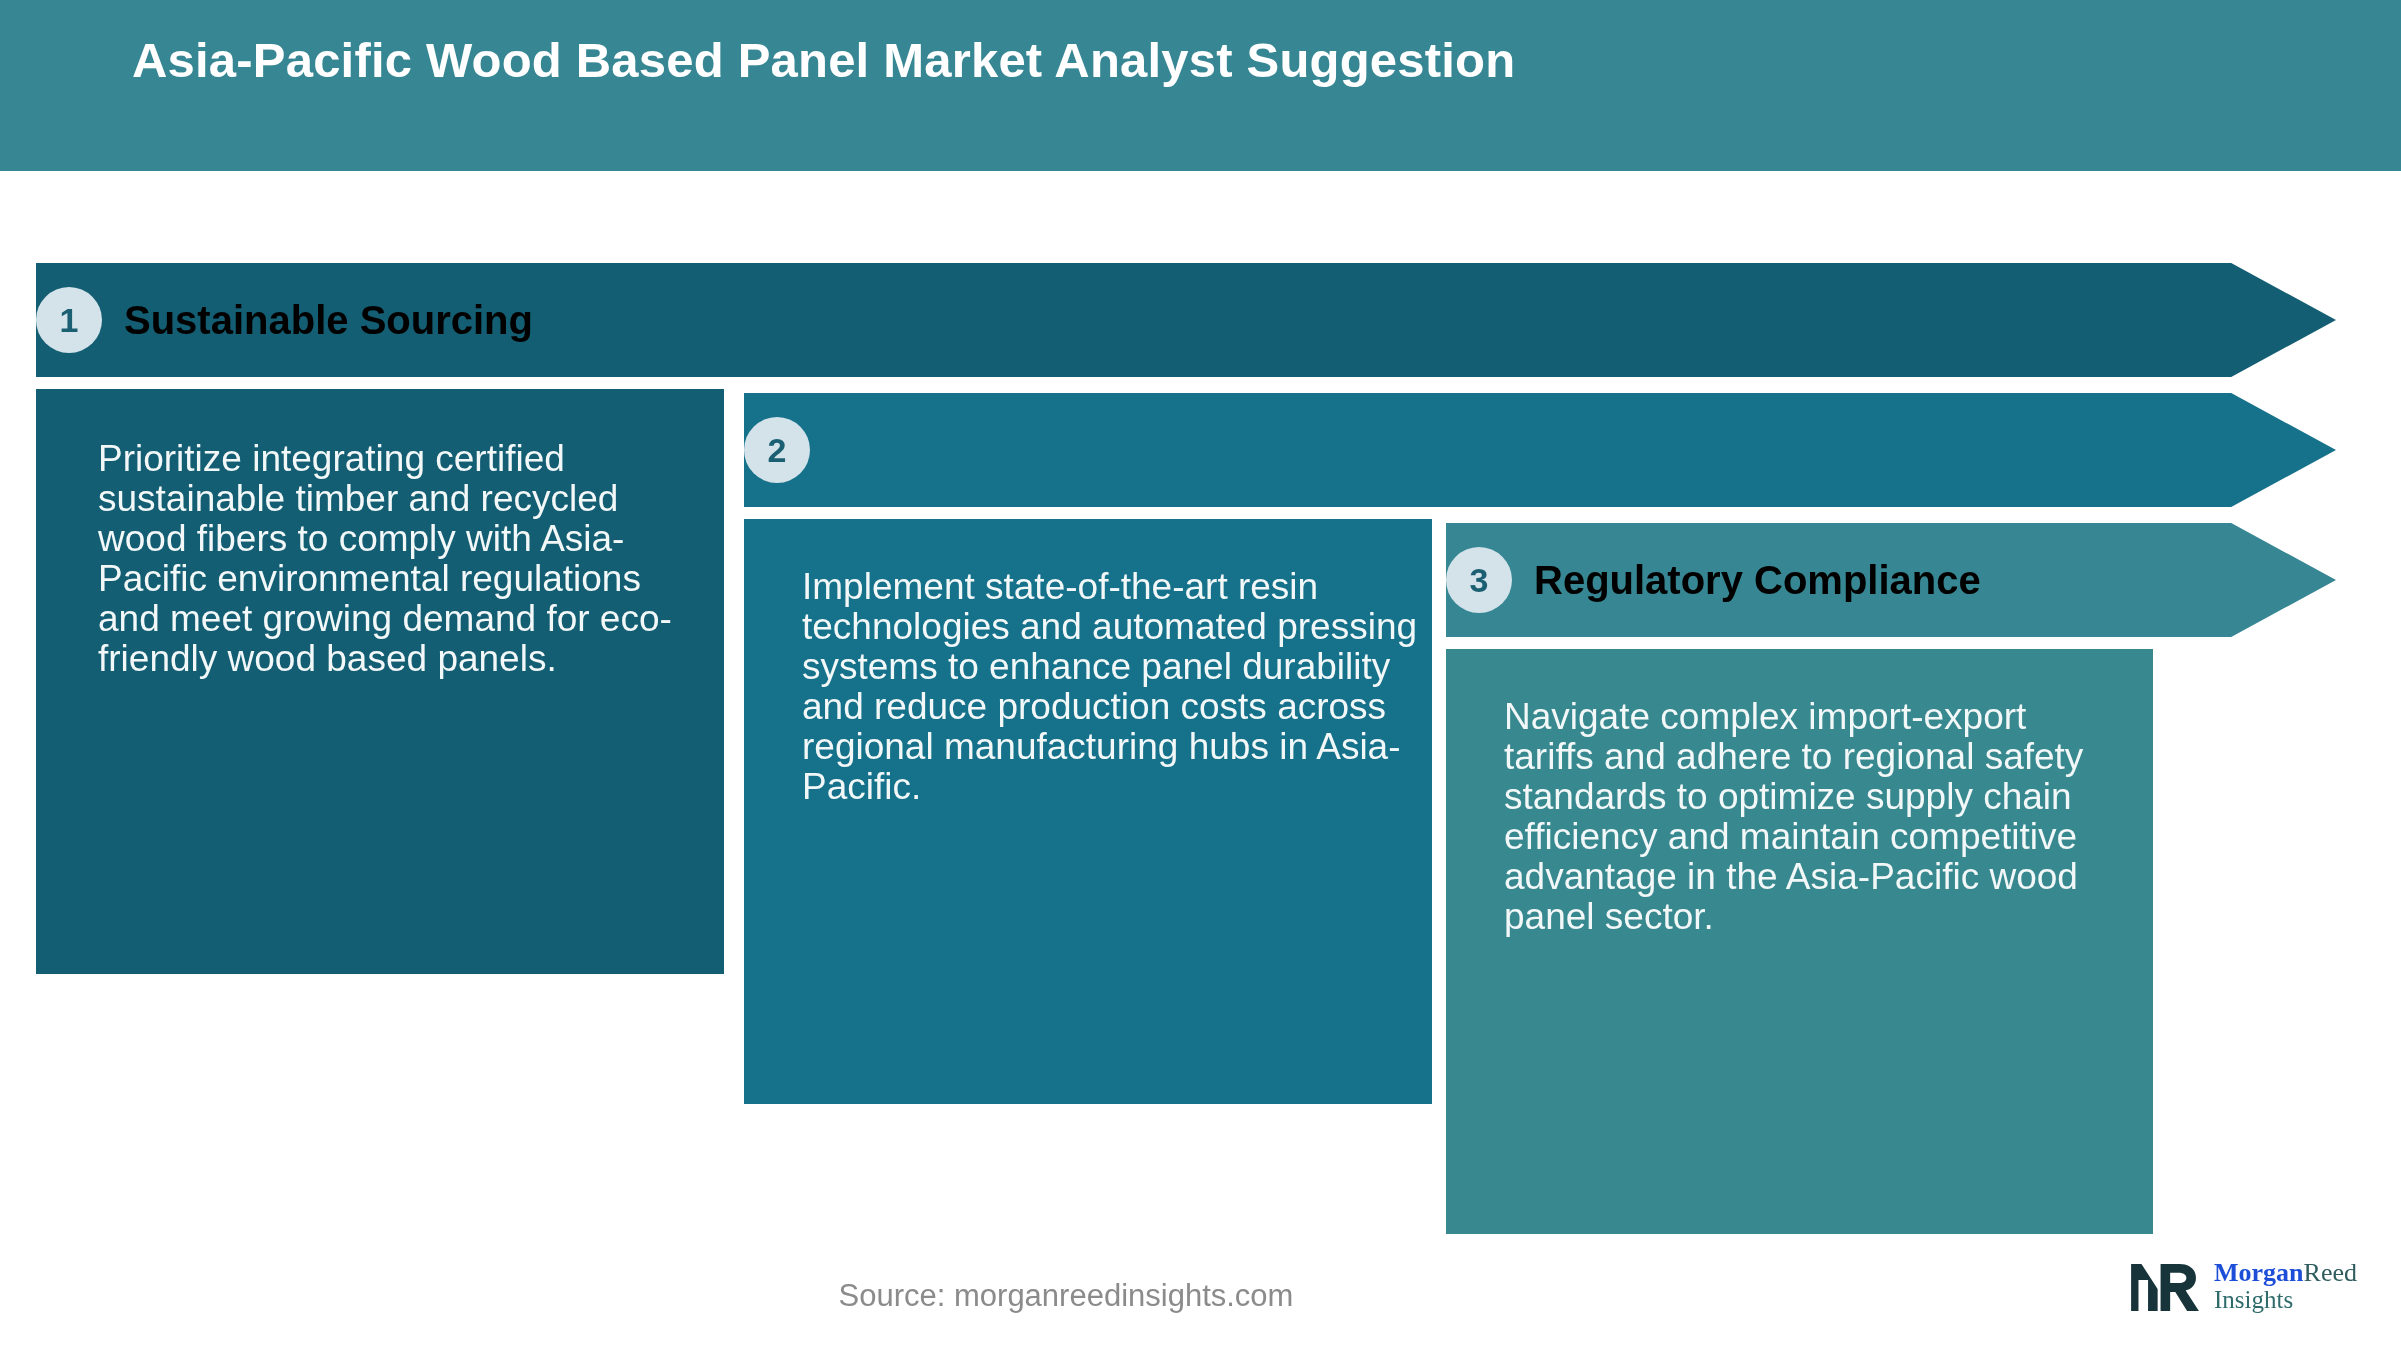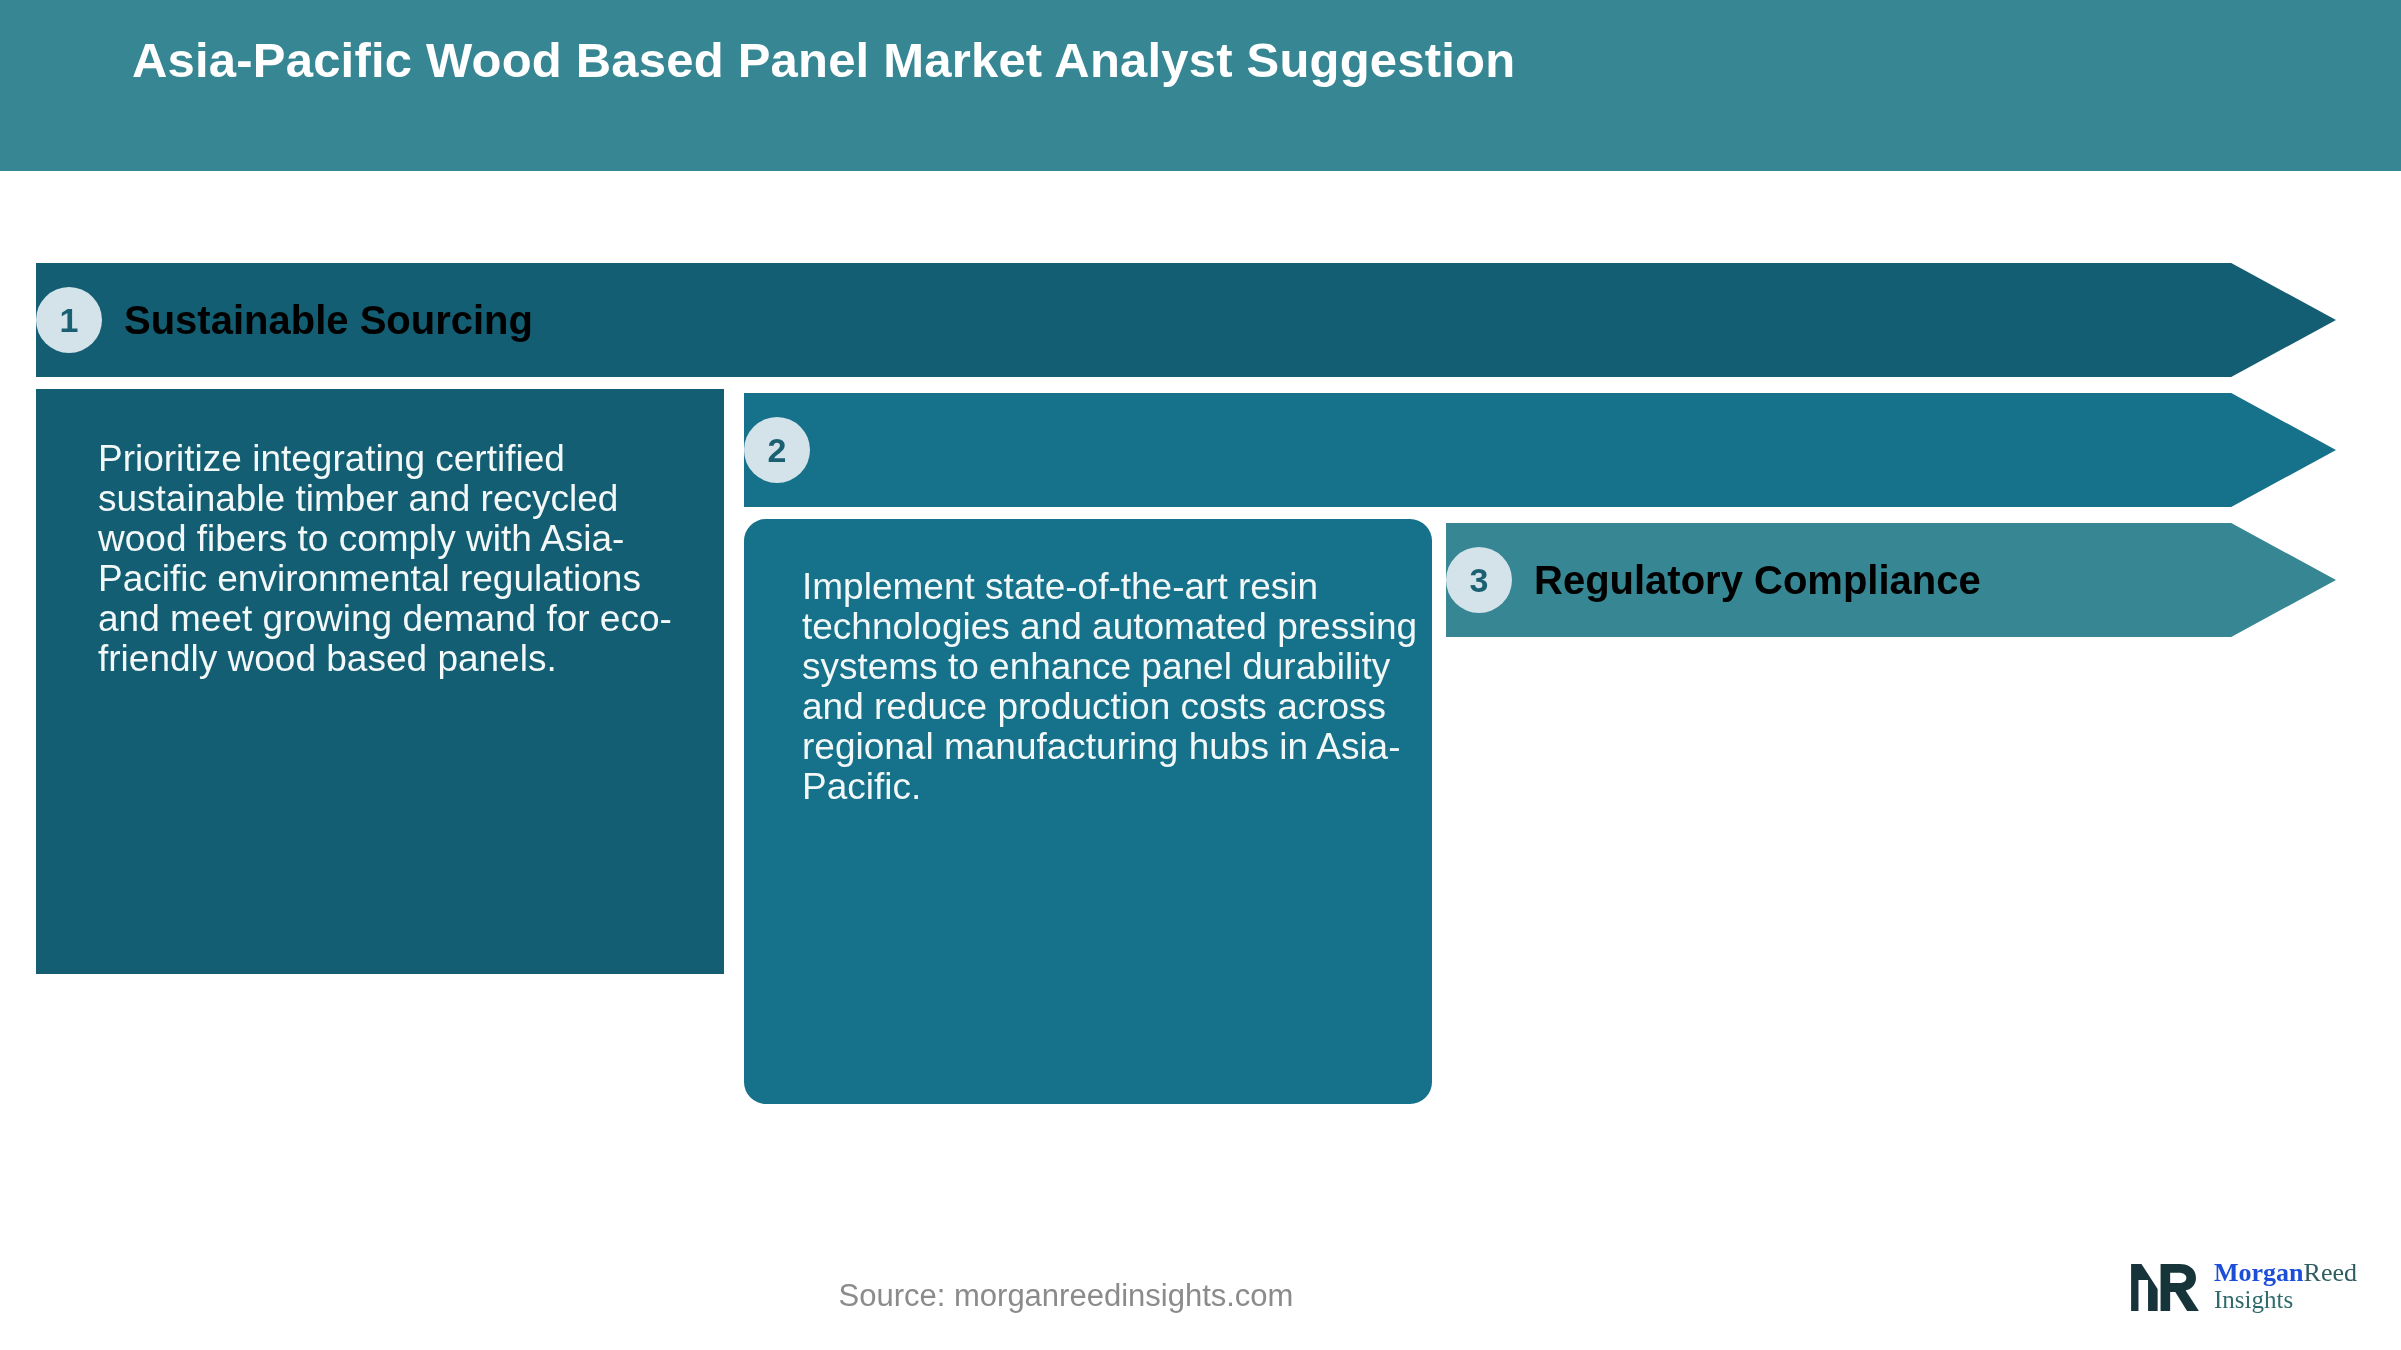--- a/index.html
+++ b/index.html
@@ -115,21 +115,20 @@
   }
   #stage1-text { left: 62px; top: 50px; width: 590px; }
 
   
   #stage2-arrow { left: 744px; top: 393px; width: 1592px; }
   #stage2-head  { left: 744px; }
   #stage2-box {
     left: 744px; top: 519px;
     width: 688px; height: 585px;
     background: #16718A;
-    border-radius: 22px;
   }
   #stage2-text { left: 58px; top: 48px; width: 620px; }
 
   
   #stage3-arrow { left: 1446px; top: 523px; width: 890px; }
   #stage3-head  { left: 1446px; }
   #stage3-box {
     left: 1446px; top: 649px;
     width: 707px; height: 585px;
     background: #37888F;
@@ -211,20 +210,23 @@
     <svg viewBox="0 0 890 114" preserveAspectRatio="none">
       <path d="M0,0 L708,0 L708,-42 L890,57 L708,156 L708,114 L0,114 Z" fill="#368793"></path>
     </svg>
   </div>
   <div class="stage-head-content" id="stage3-head" style="top:523px;">
     <div class="num-circle">
       <span>3</span>
     </div>
     <div class="stage-title">Regulatory Compliance</div>
   </div>
+  <div class="stage-box" id="stage3-box">
+    <div class="stage-text" id="stage3-text">Navigate complex import-export tariffs and adhere to regional safety standards to optimize supply chain efficiency and maintain competitive advantage in the Asia-Pacific wood panel sector.</div>
+  </div>
 
   <div id="source-note">Source: morganreedinsights.com</div>
 
   <div id="logo">
     <svg id="logo-mark" viewBox="0 0 100 76">
       <path d="M4,72 L4,8 L18,8 L40,42 L40,72 L27,72 L27,30 L14,30 L14,72 Z" fill="#16343a"></path>
       <path d="M44,8 L70,8 C84,8 92,16 92,27 C92,36 86,42 78,44 L96,72 L80,72 L64,46 L57,46 L57,72 L44,72 Z M57,20 L57,34 L69,34 C75,34 79,31 79,27 C79,23 75,20 69,20 Z" fill="#16343a"></path>
     </svg>
     <div id="logo-text">
       <div id="logo-line1">

